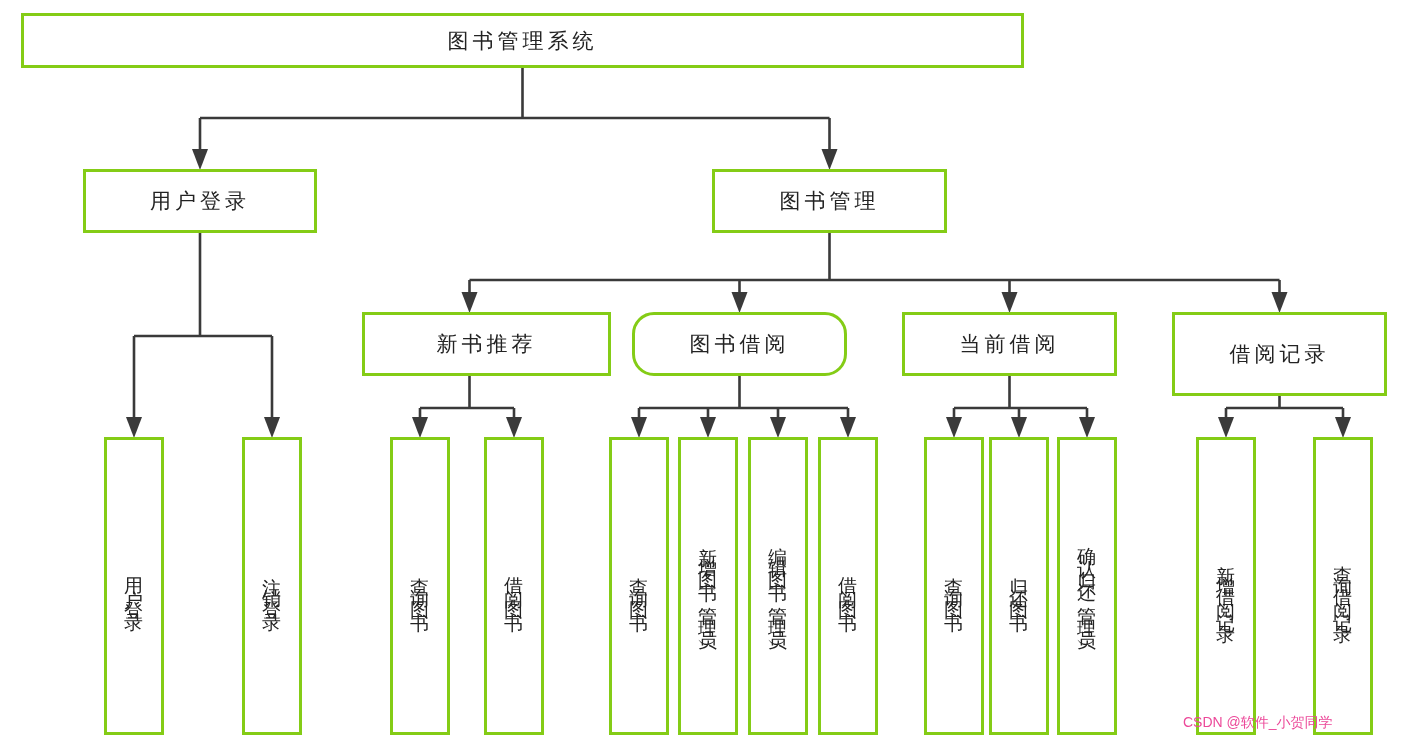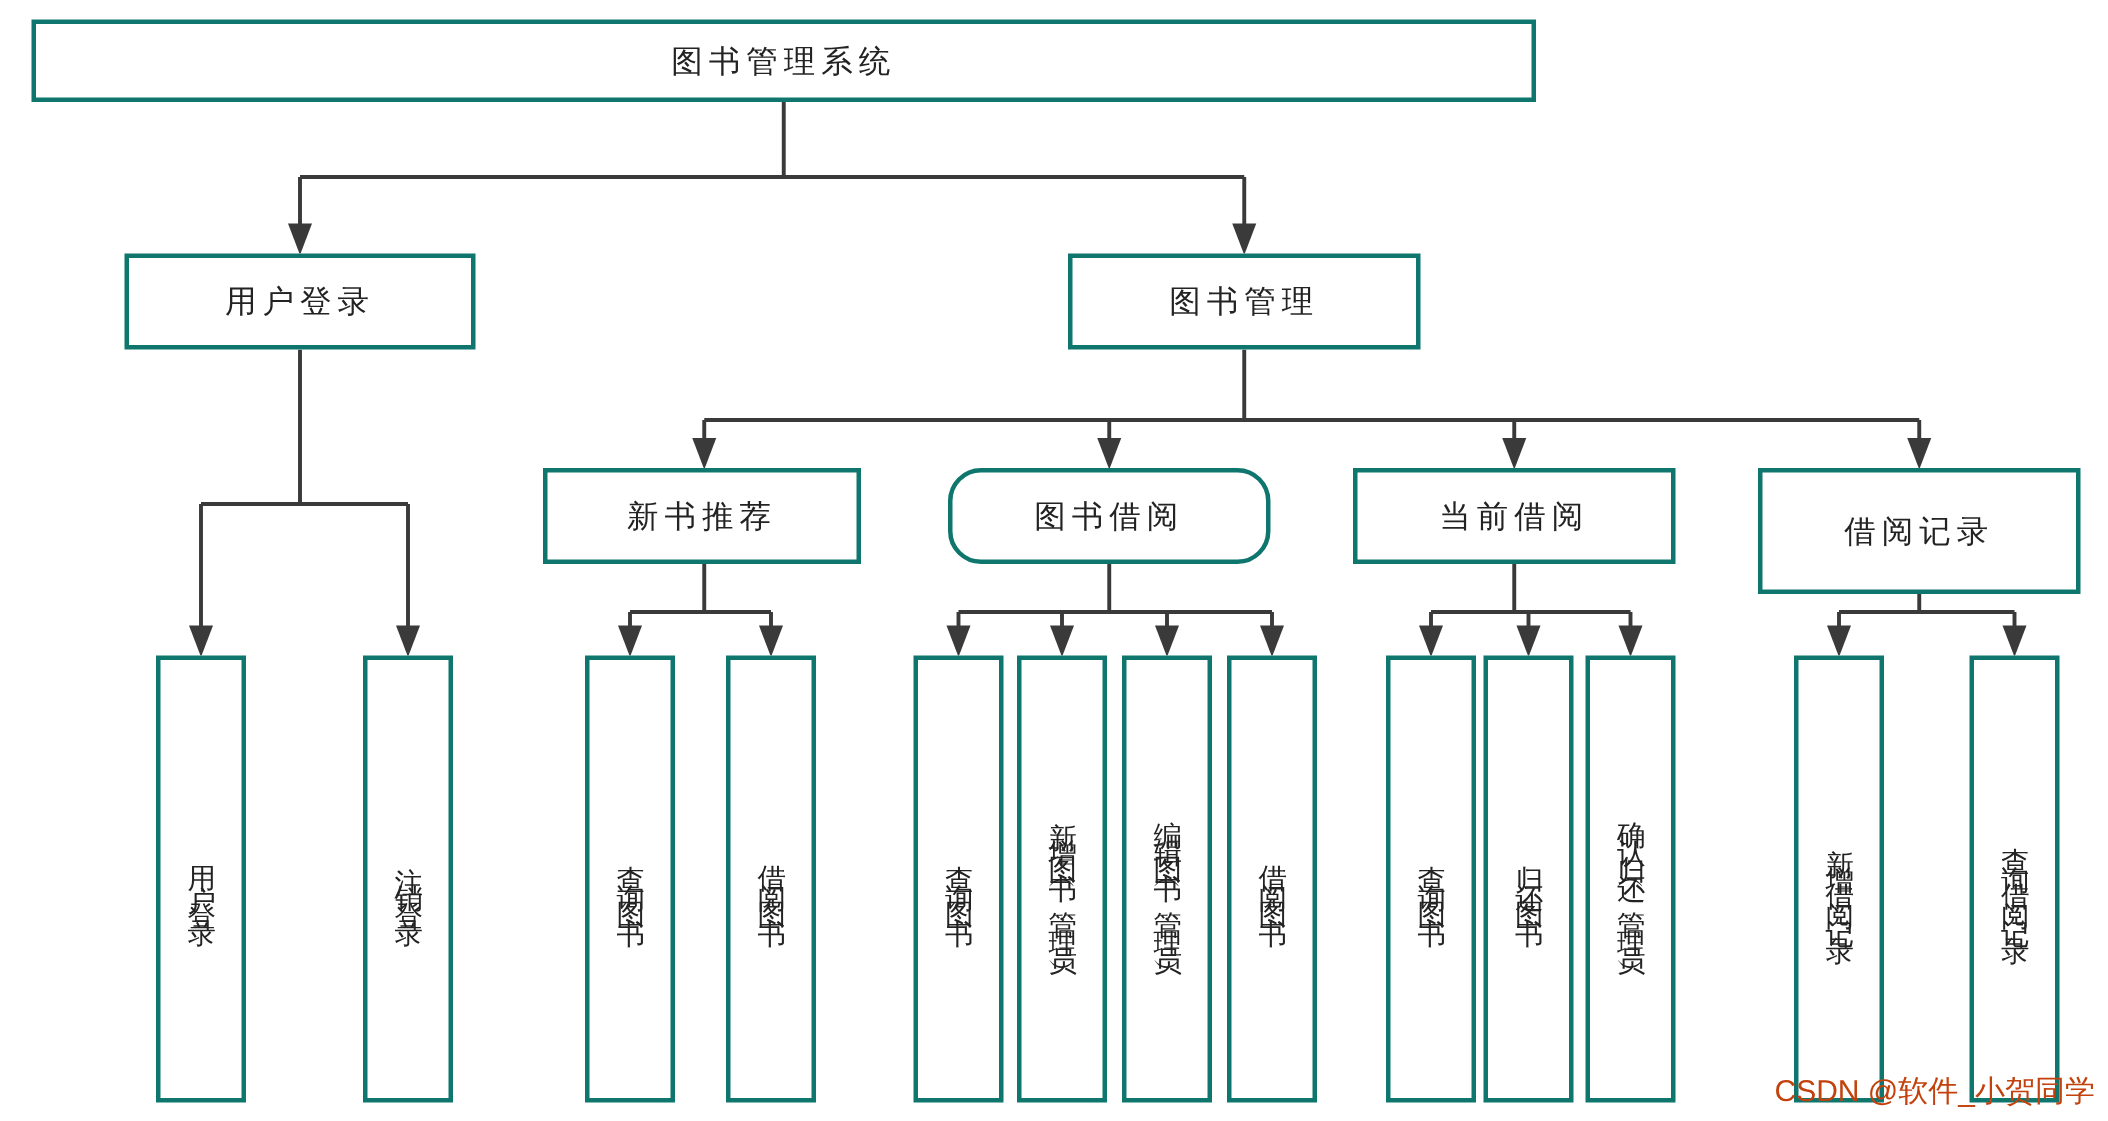--- a/index.html
+++ b/index.html
@@ -27,21 +27,21 @@
     fill: none;
   }
   .wires polygon {
     fill: #3a3a3a;
     stroke: none;
   }
   .box {
     position: absolute;
     box-sizing: border-box;
     background: #ffffff;
-    border: 3px solid #0f766e;
+    border: 3px solid #84cc16;
     display: flex;
     align-items: center;
     justify-content: center;
     z-index: 2;
   }
   .box .lbl {
     color: #232323;
     font-size: 21px;
     letter-spacing: 4px;
     white-space: nowrap;
@@ -56,22 +56,22 @@
     font-size: 19px;
     letter-spacing: 12px;
     line-height: 1;
     white-space: nowrap;
   }
   .watermark {
     position: absolute;
     left: 1183px;
     top: 714px;
     z-index: 5;
-    color: #c2410c;
-    font-size: 20px;
+    color: #ec4899;
+    font-size: 14px;
     white-space: nowrap;
   }
 </style>
 </head>
 <body>
 
 <div class="canvas">
 
   <svg class="wires" width="1405" height="747" viewBox="0 0 1405 747">
     <g>
@@ -120,21 +120,21 @@
     <span class="lbl">图书管理系统</span>
   </div>
 
   <div class="box" style="left:83px; top:169px; width:234px; height:64px;">
     <span class="lbl">用户登录</span>
   </div>
   <div class="box" style="left:712px; top:169px; width:235px; height:64px;">
     <span class="lbl">图书管理</span>
   </div>
 
-  <div class="box" style="left:362px; top:312px; width:212px; height:64px;justify-content:center;">
+  <div class="box" style="left:362px; top:312px; width:249px; height:64px;justify-content:center;">
     <span class="lbl">新书推荐</span>
   </div>
   <div class="box" style="left:632px; top:312px; width:215px; height:64px;border-radius:22px;">
     <span class="lbl">图书借阅</span>
   </div>
   <div class="box" style="left:902px; top:312px; width:215px; height:64px;">
     <span class="lbl">当前借阅</span>
   </div>
   <div class="box" style="left:1172px; top:312px; width:215px; height:84px;">
     <span class="lbl">借阅记录</span>

